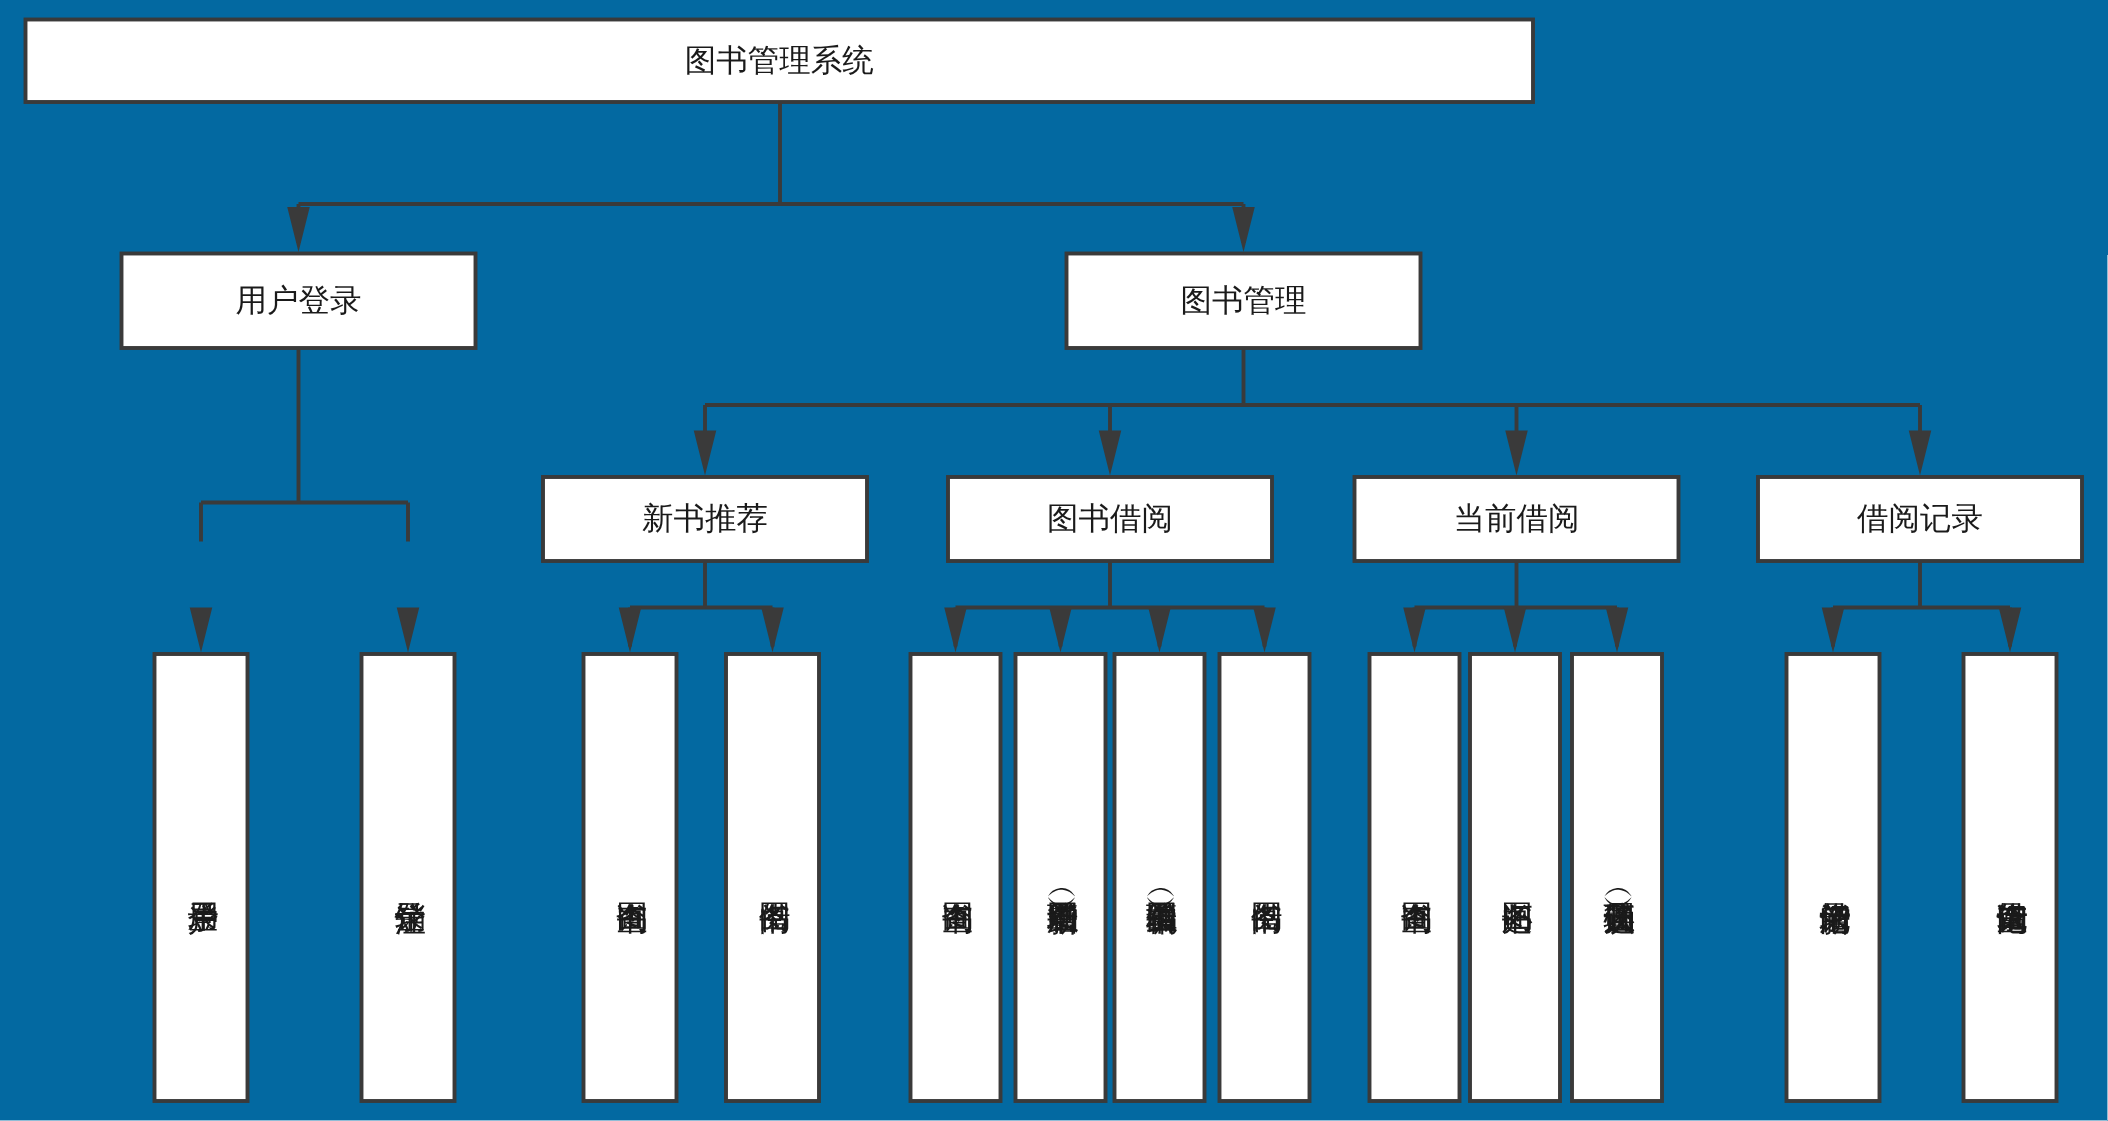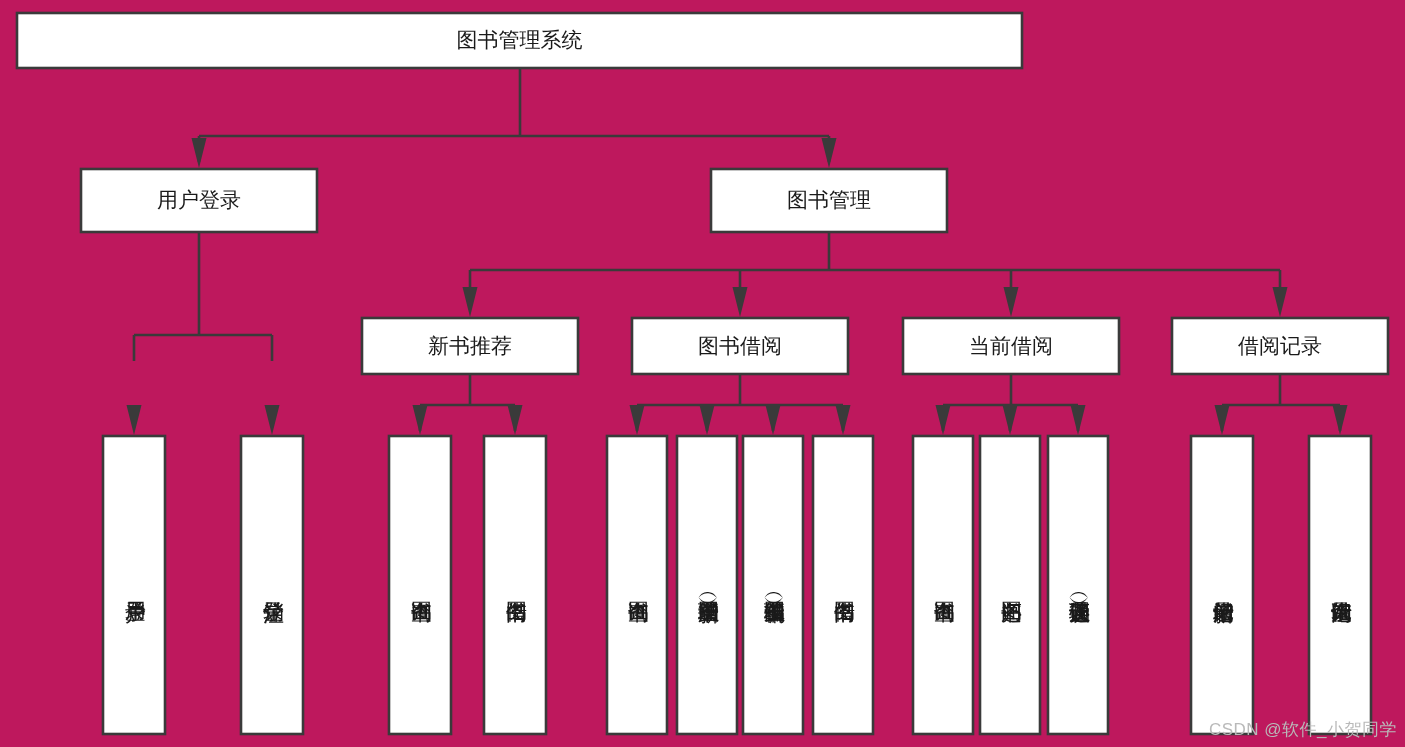--- a/index.html
+++ b/index.html
@@ -11,21 +11,21 @@
   body {
     width: 1405px;
     height: 747px;
     overflow: hidden;
     font-family: "Liberation Sans", "DejaVu Sans", sans-serif;
   }
   #diagram-root {
     position: relative;
     width: 1405px;
     height: 747px;
-    background: #be185d;
+    background: #0369a1;
   }
   svg#tree-svg {
     position: absolute;
     left: 0;
     top: 0;
     width: 1405px;
     height: 747px;
     display: block;
   }
   .node-box {
@@ -207,14 +207,13 @@
         <g>
           <rect x="1191" y="436" width="62" height="298" class="node-box"></rect>
           <text x="1222" y="585" class="node-label-v">新增借阅记录</text>
         </g>
         <g>
           <rect x="1309" y="436" width="62" height="298" class="node-box"></rect>
           <text x="1340" y="585" class="node-label-v">查询借阅记录</text>
         </g>
       </g>
   </svg>
-  <div class="watermark">CSDN @软件_小贺同学</div>
 </div>
 
 </body></html>

